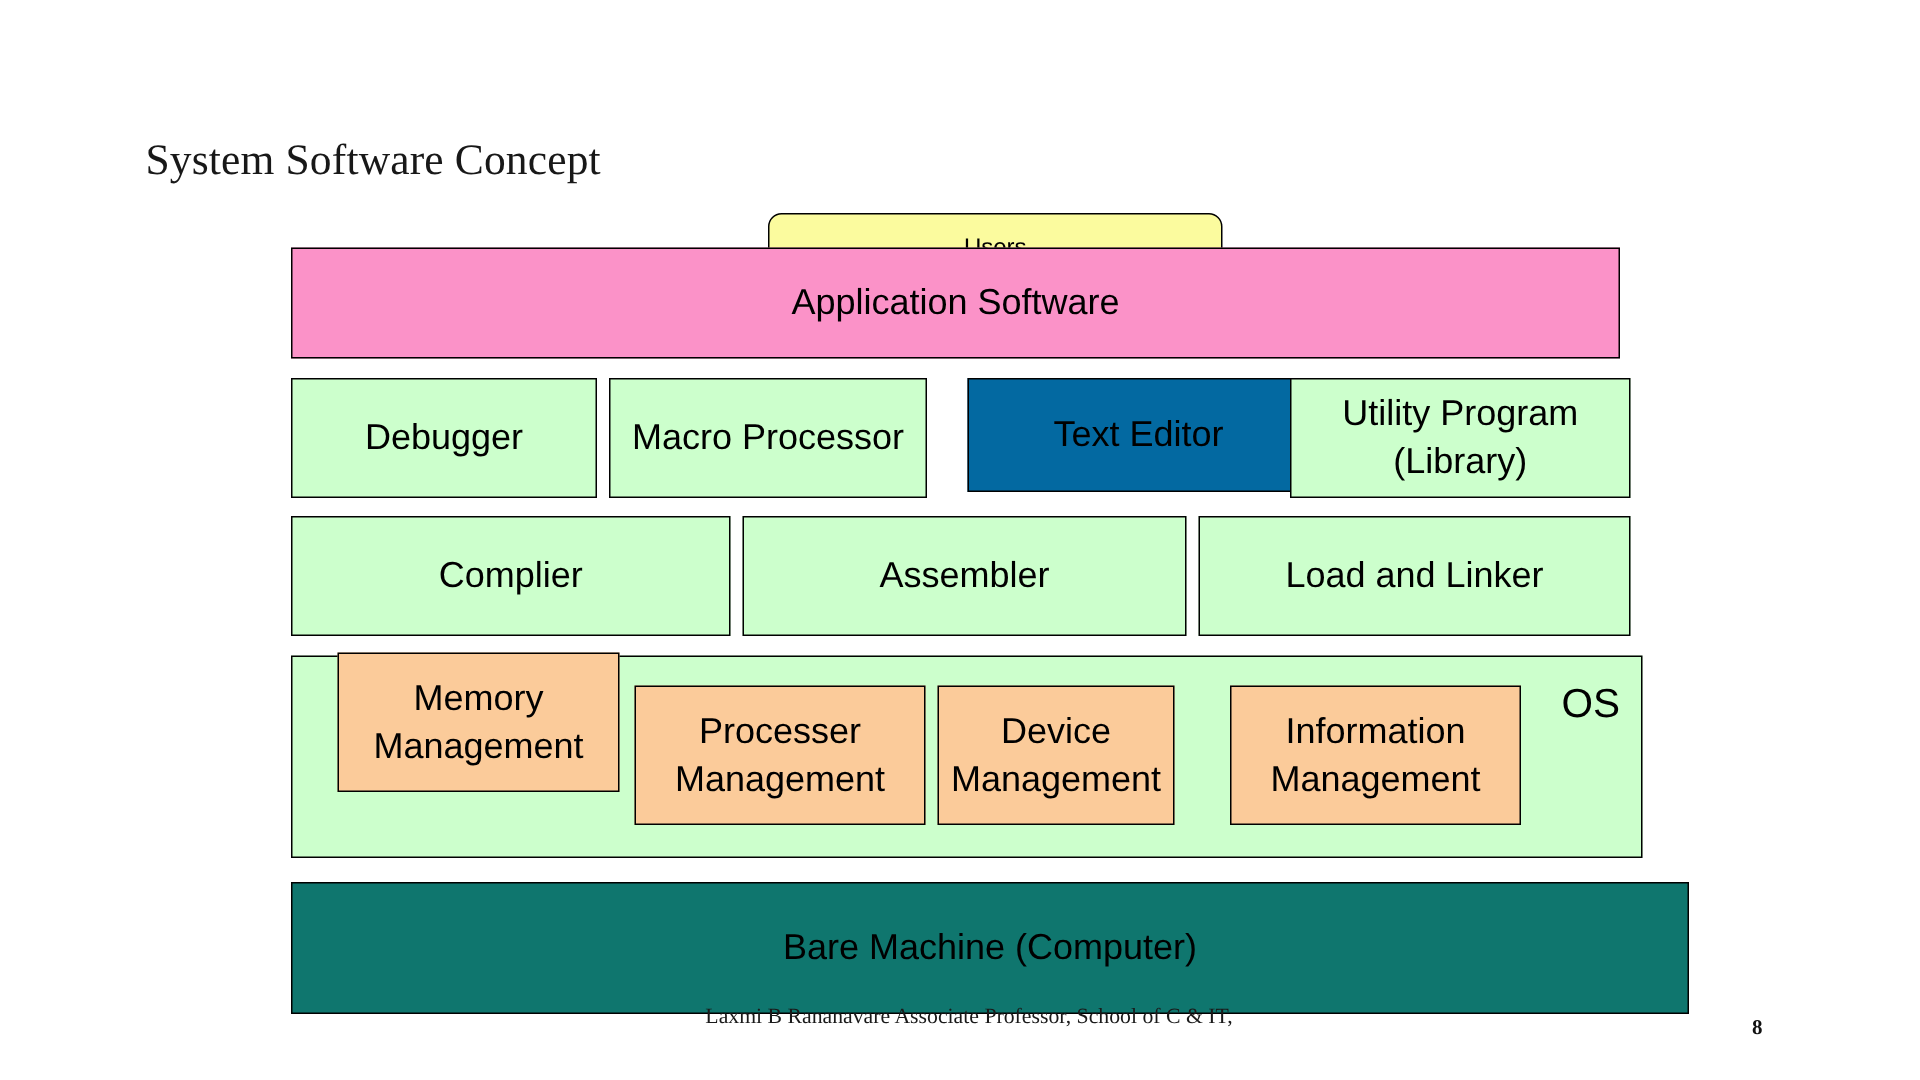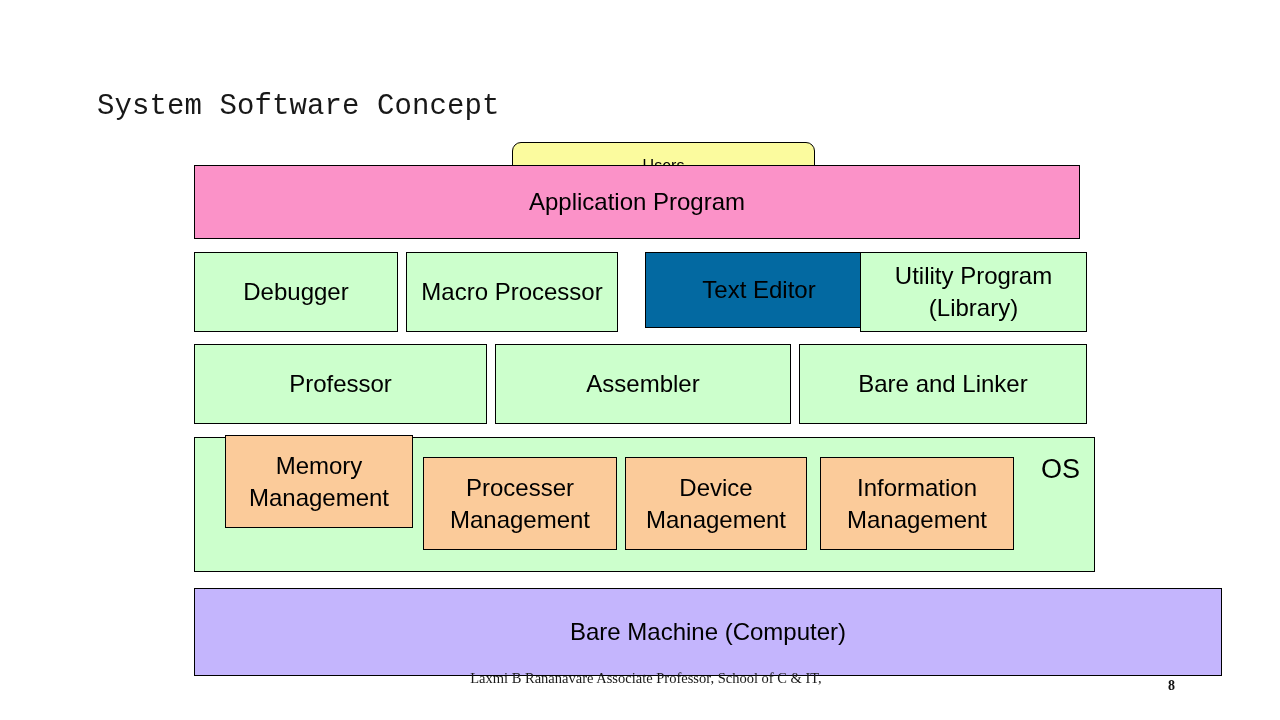--- a/index.html
+++ b/index.html
@@ -14,21 +14,21 @@
     overflow: hidden;
     font-family: "Liberation Sans", sans-serif;
     color: #000000;
   }
 
   
   .slide-title {
     position: absolute;
     left: 97px;
     top: 88px;
-    font-family: Liberation Mono, monospace;
+    font-family: Liberation Serif, serif;
     font-weight: 300;
     font-size: 29px;
     line-height: 38px;
     color: #181818;
     white-space: nowrap;
     letter-spacing: 0.1px;
   }
 
   
   .box {
@@ -93,68 +93,68 @@
 </head>
 <body>
 
 <div class="slide-title">System Software Concept</div>
 
 <div class="box box-users" style="left: 512px; top: 102px; width: 303px; height: 47px; background: rgb(251, 251, 158);">
   <span class="box-lbl">Users</span>
 </div>
 
 <div class="box" style="left: 194px; top: 165px; width: 886px; height: 74px; background: rgb(251, 146, 200);">
-  <span class="box-lbl">Application Program</span>
+  <span class="box-lbl">Application Software</span>
 </div>
 
 <div class="box" style="left: 194px; top: 252px; width: 204px; height: 80px; background: rgb(204, 255, 204); align-items: center;">
   <span class="box-lbl">Debugger</span>
 </div>
 <div class="box" style="left: 406px; top: 252px; width: 212px; height: 80px; background: rgb(204, 255, 204);">
   <span class="box-lbl">Macro Processor</span>
 </div>
 <div class="box" style="left: 625px; top: 252px; width: 228px; height: 76px; background: #0369a1; margin-left: 20px;">
   <span class="box-lbl">Text Editor</span>
 </div>
 <div class="box" style="left: 860px; top: 252px; width: 227px; height: 80px; background: rgb(204, 255, 204);">
   <span class="box-lbl">Utility Program
 (Library)</span>
 </div>
 
 <div class="box" style="left: 194px; top: 344px; width: 293px; height: 80px; background: rgb(204, 255, 204);">
-  <span class="box-lbl">Professor</span>
+  <span class="box-lbl">Complier</span>
 </div>
 <div class="box" style="left: 495px; top: 344px; width: 296px; height: 80px; background: rgb(204, 255, 204);">
   <span class="box-lbl">Assembler</span>
 </div>
 <div class="box" style="left: 799px; top: 344px; width: 288px; height: 80px; background: rgb(204, 255, 204);">
-  <span class="box-lbl">Bare and Linker</span>
+  <span class="box-lbl">Load and Linker</span>
 </div>
 
 <div class="box box-osband" style="left: 194px; top: 437px; width: 901px; height: 135px; background: rgb(204, 255, 204);">
   <span class="os-label">OS</span>
 </div>
 <div class="box" style="left: 225px; top: 435px; width: 188px; height: 93px; background: rgb(251, 203, 154); text-align: center;">
   <span class="box-lbl">Memory
 Management</span>
 </div>
 <div class="box" style="left: 423px; top: 457px; width: 194px; height: 93px; background: rgb(251, 203, 154);">
   <span class="box-lbl">Processer
 Management</span>
 </div>
-<div class="box" style="left: 625px; top: 457px; width: 182px; height: 93px; background: rgb(251, 203, 154);">
+<div class="box" style="left: 625px; top: 457px; width: 158px; height: 93px; background: rgb(251, 203, 154);">
   <span class="box-lbl">Device
 Management</span>
 </div>
 <div class="box" style="left: 820px; top: 457px; width: 194px; height: 93px; background: rgb(251, 203, 154);">
   <span class="box-lbl">Information
 Management</span>
 </div>
 
-<div class="box" style="left: 194px; top: 588px; width: 1028px; height: 88px; background: #c4b5fd;">
+<div class="box" style="left: 194px; top: 588px; width: 932px; height: 88px; background: #0f766e;">
   <span class="box-lbl">Bare Machine (Computer)</span>
 </div>
 
 <div class="footer">
   <span>Laxmi B Rananavare Associate Professor, School of  C &amp; IT,</span>
 </div>
 
 <div class="page-num">8</div>
 
 </body></html>

